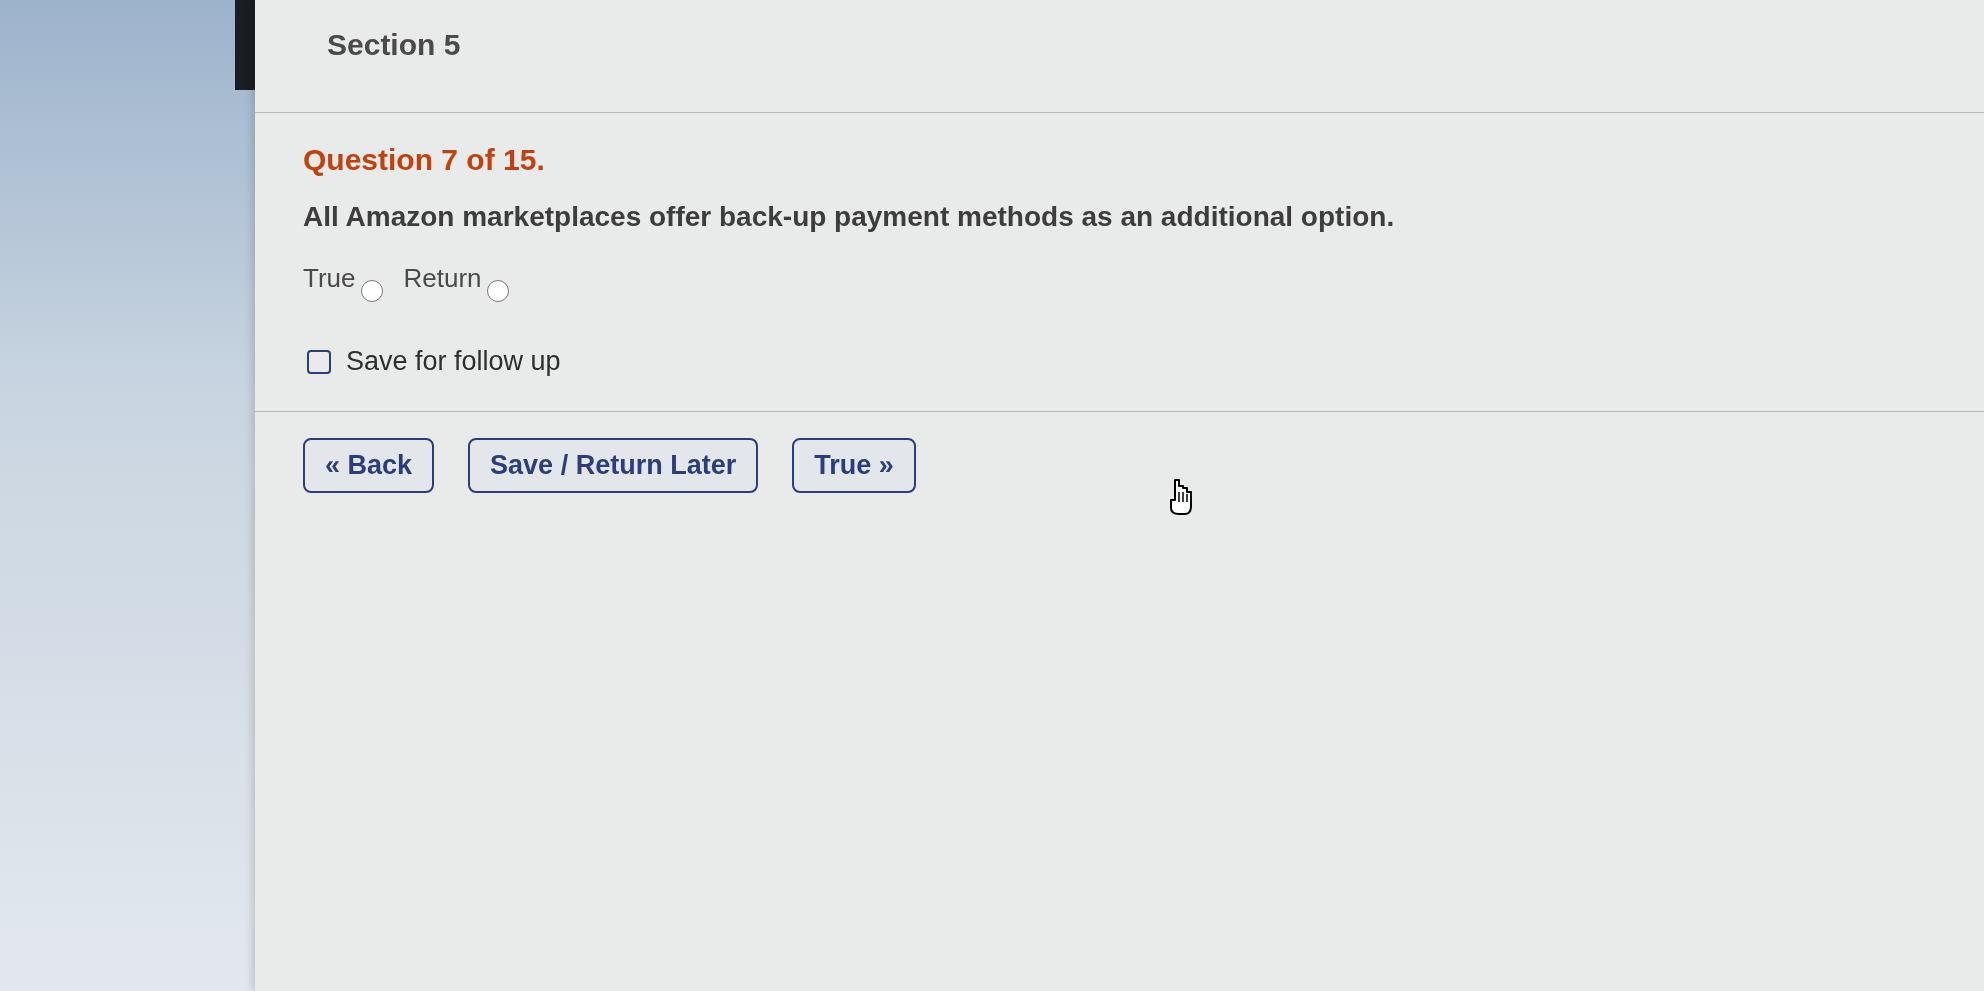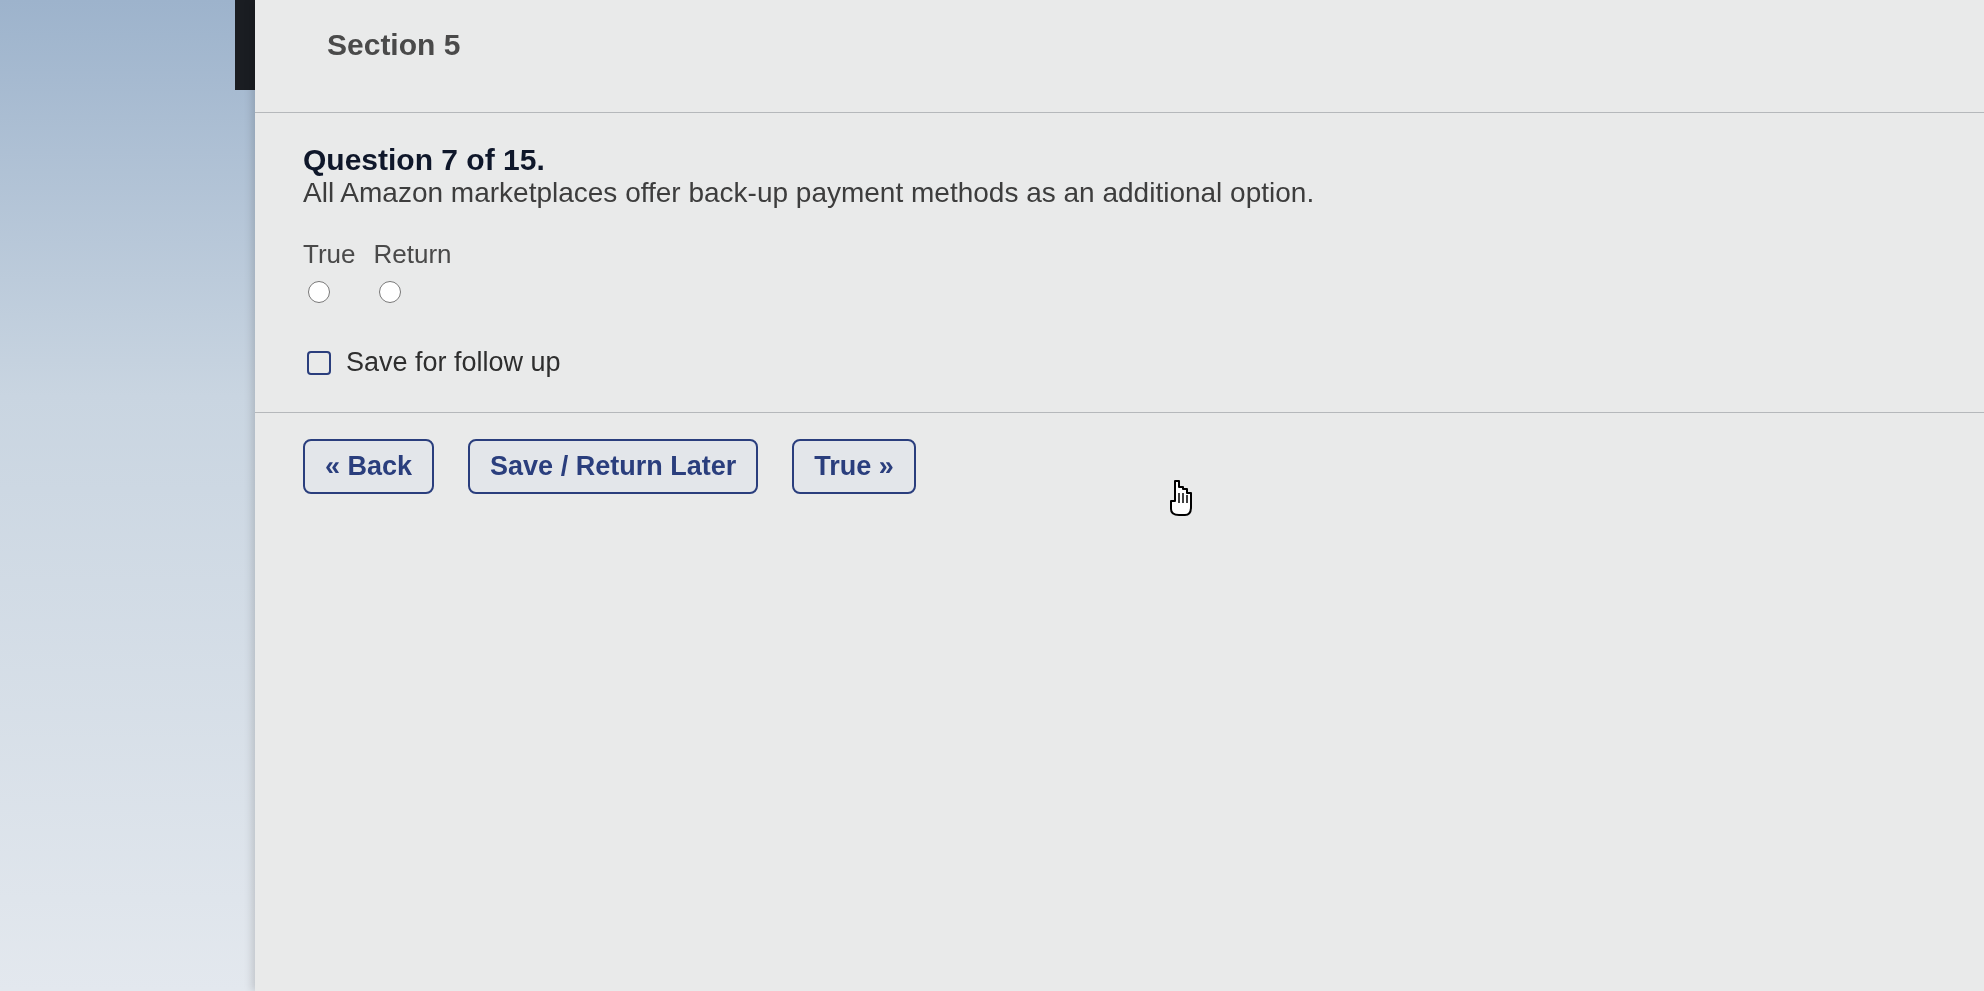--- a/index.html
+++ b/index.html
@@ -46,38 +46,39 @@
   }
   .divider {
     height: 1px;
     background: #b5b8bb;
     margin: 0;
   }
   .question-block {
     padding: 30px 56px 20px 48px;
   }
   .question-title {
-    color: #0f172a;
+    color: #c2410c;
     font-weight: bold;
     font-size: 30px;
+    margin-bottom: 24px;
   }
   .question-text {
     color: #3d3d3d;
     font-size: 28px;
     margin-bottom: 30px;
+    font-weight: bold;
   }
   .options-row {
     display: flex;
     gap: 18px;
     margin-bottom: 40px;
   }
   .option {
     display: flex;
-    flex-direction: column;
-    align-items: flex-start;
+    align-items: flex-end;
     color: #4a4a4a;
     font-size: 26px;
   }
   .option label {
     margin-bottom: 8px;
   }
   .option input[type="radio"] {
     width: 22px;
     height: 22px;
     accent-color: #555;

